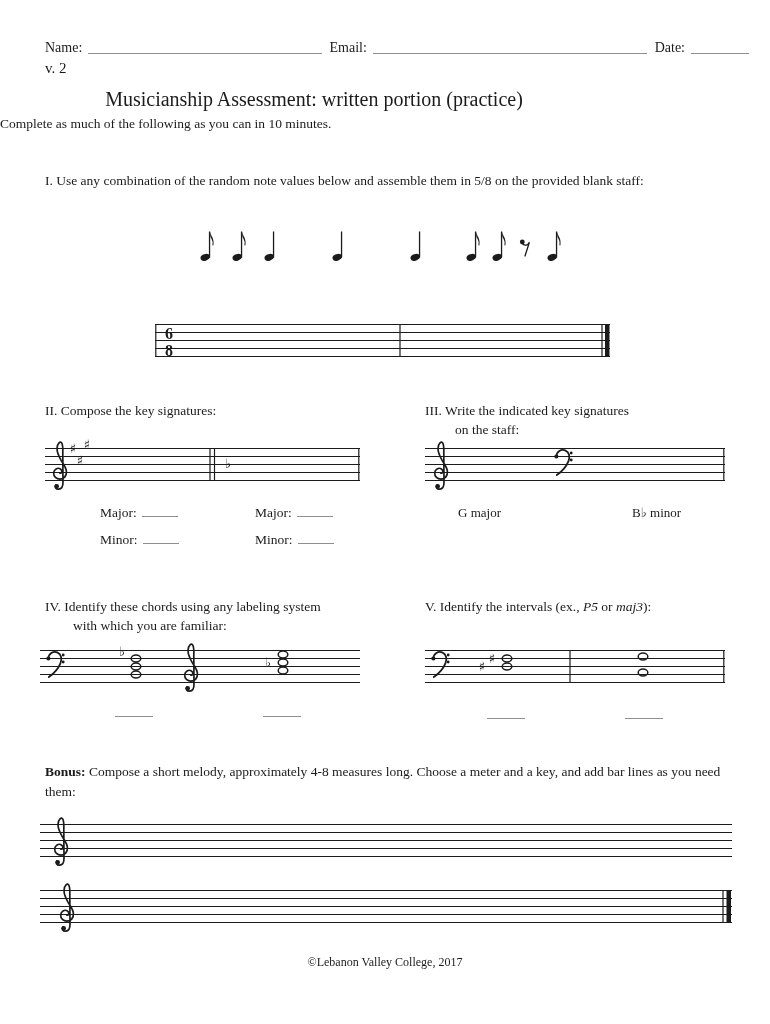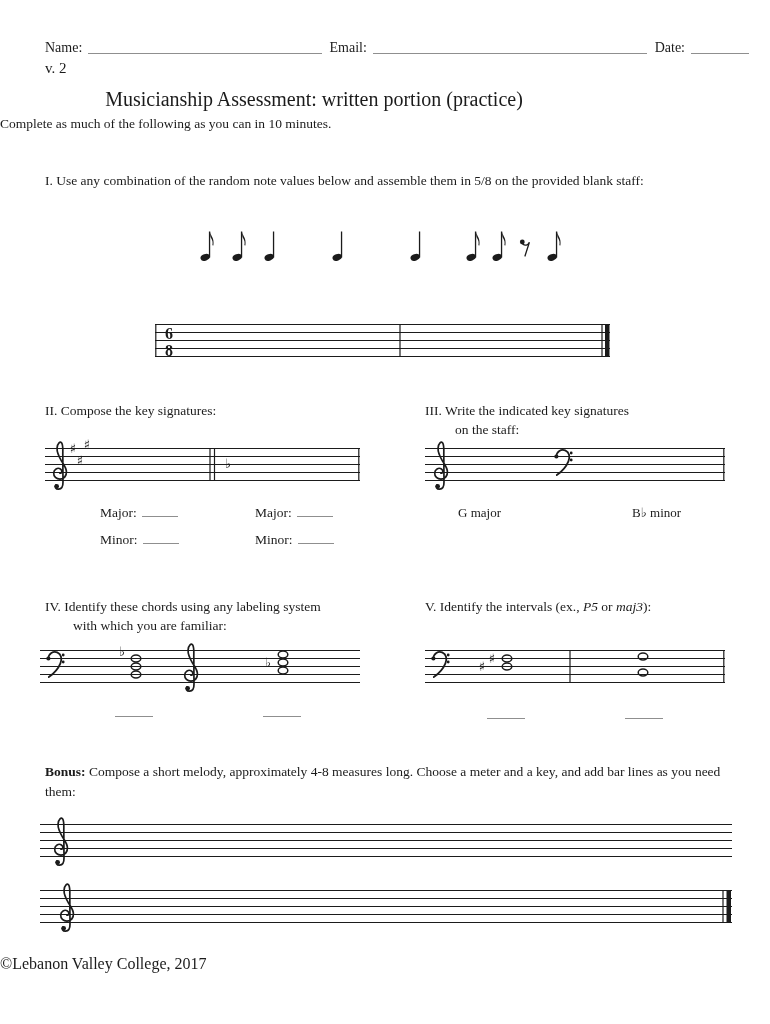--- a/index.html
+++ b/index.html
@@ -36,21 +36,21 @@
   .note-row .note:nth-child(4){left:132px}
   .note-row .note:nth-child(5){left:210px}
   .note-row .note:nth-child(6){left:266px}
   .note-row .note:nth-child(7){left:292px}
   .note-row .note:nth-child(8){left:319px}
   .note-row .note:nth-child(9){left:347px}
   .mm-row{font-size:13.5px}
   .mm-row .blank{width:36px;margin-left:5px}
   .key-label{font-size:13px}
   .bonus{font-size:13.5px;line-height:1.45}
-  .footer{width:770px;text-align:left;font-size:16px}
+  .footer{width:770px;text-align:center;font-size:12px}
 </style>
 </head>
 <body>
 
 <svg width="0" height="0" class="abs" aria-hidden="true">
   <defs>
     <symbol id="treble-clef" viewBox="0 0 22 58">
       <path d="M10.9 35.2 C13.1 35.6 13.6 32.2 11.4 30.9 C8.6 29.2 4.9 31.3 4.7 34.9 C4.5 38.7 7.4 41.2 11 41.2 C15.1 41.2 17.7 37.6 17.4 33.4 C17.1 29.4 14.4 26.3 12.4 22.8 C9.9 18.6 7.7 14.4 8.1 9.9 C8.5 5.3 11.3 2.5 12.8 5.2 C14.2 7.9 13.8 12 13.8 16 L14 44 C14.1 48.4 12.5 51 9.6 51.2 C6.7 51.4 5.3 48.5 7 46.9" fill="none" stroke="currentColor" stroke-width="1.7" stroke-linecap="round"></path>
       <circle cx="7.7" cy="48.2" r="2.3" fill="currentColor"></circle>
     </symbol>

